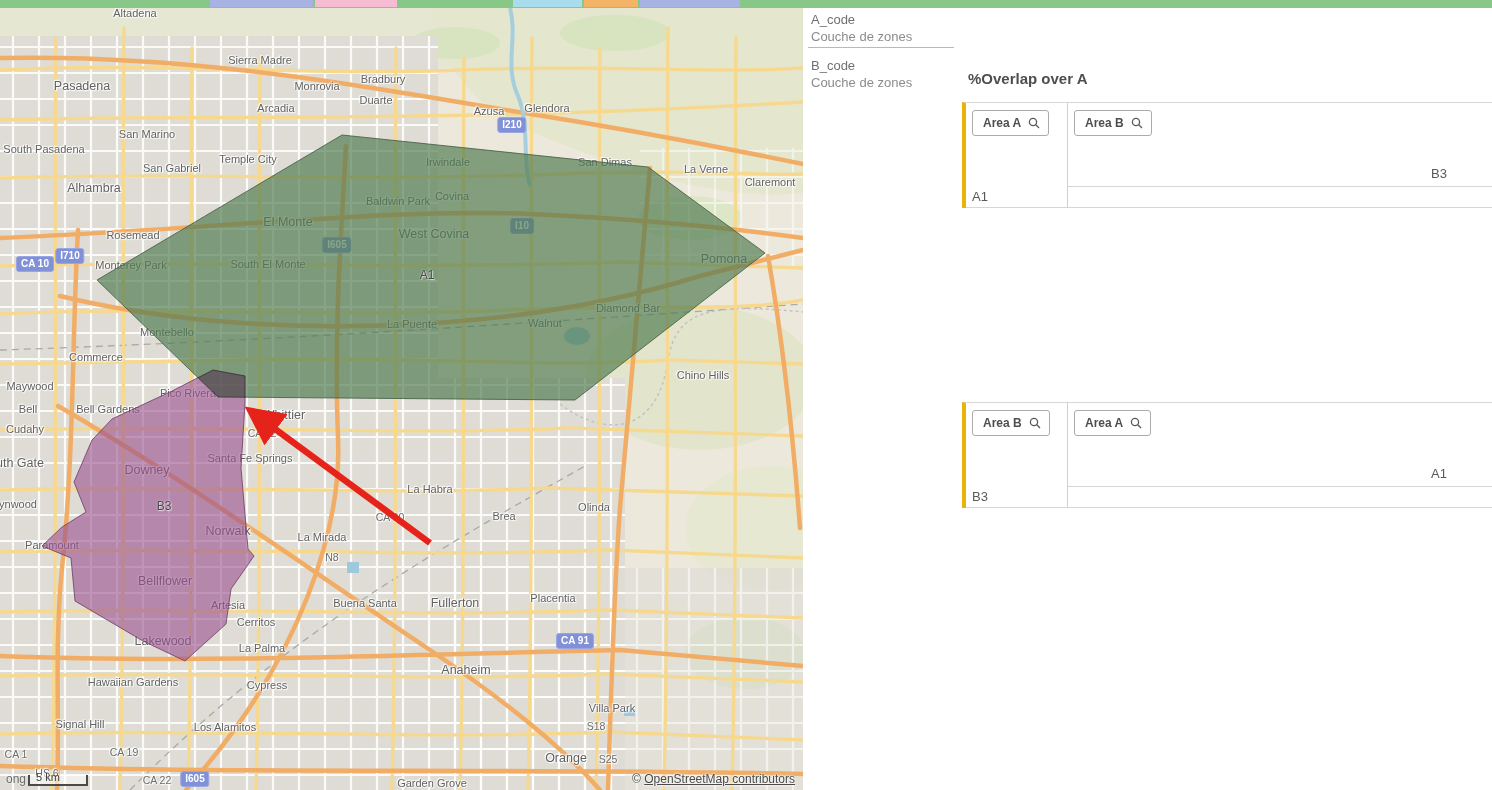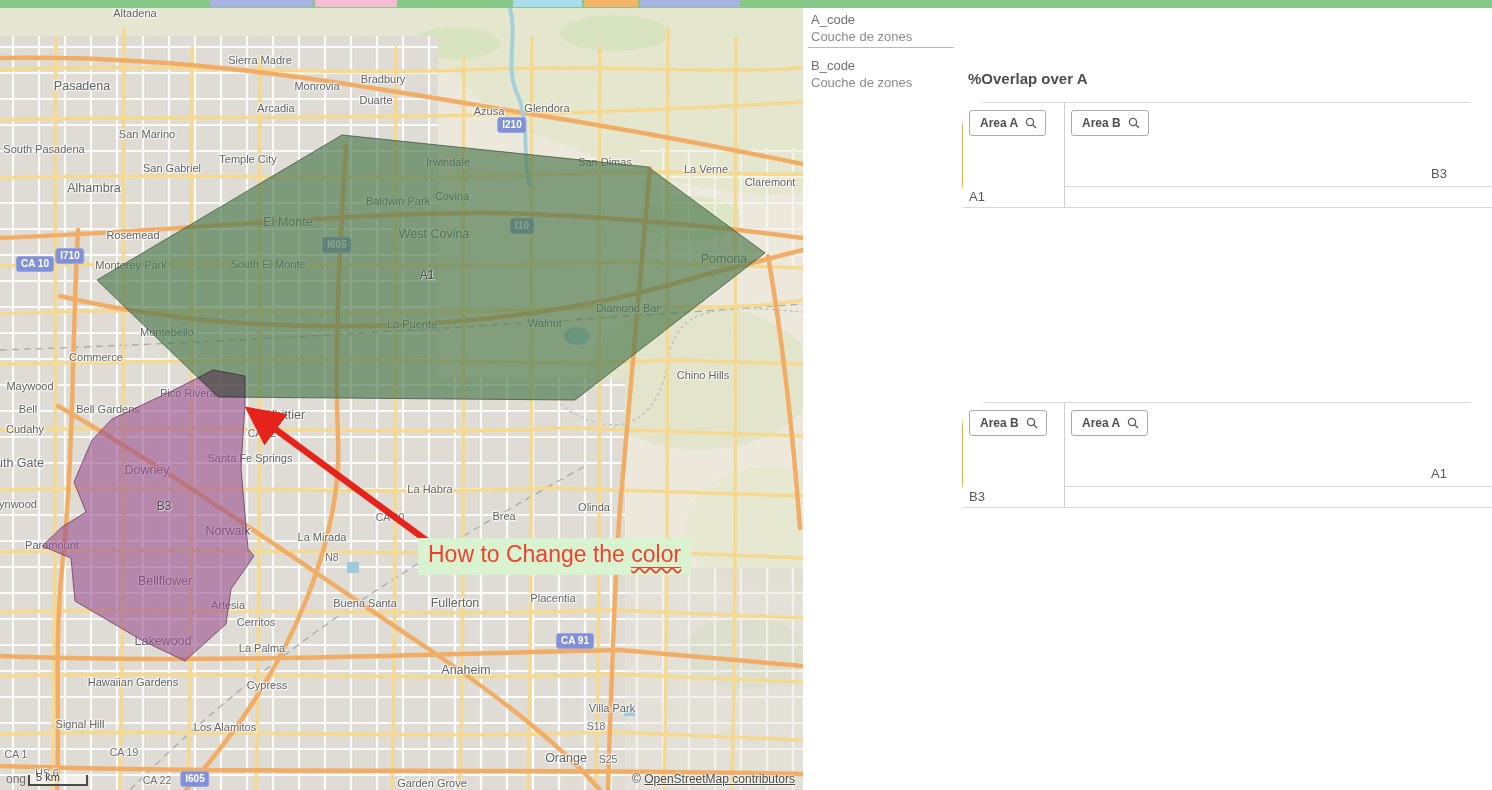--- a/index.html
+++ b/index.html
@@ -43,21 +43,21 @@
   
   .right{position:absolute;left:803px;top:8px;width:689px;height:782px;background:#fff;}
   .fpane{position:absolute;left:5px;width:145px;padding:0 3px;cursor:pointer;}
   .fpane .ft{font-size:13px;color:#707070;line-height:17px;}
   .fpane .fs{font-size:13px;color:#8c8c8c;line-height:17px;}
   .fdiv{position:absolute;left:5px;top:39px;width:146px;border-bottom:1px solid #b9b9b9;}
 
   .pivot{position:absolute;left:159px;right:0;}
   .pivot-title{font-size:15px;font-weight:bold;color:#4e4e4e;margin:0 0 14px 6px;line-height:18px;}
   .pgrid{display:grid;grid-template-columns:102px 1fr;grid-template-rows:84px 21px;
-    border-top:1px solid #d7d7d7;border-left:1px solid #eab308;border-radius:25px;}
+    border-top:1px solid #d7d7d7;border-left:4px solid #eab308;}
   .pcell{position:relative;background:#fff;}
   .c-corner{border-right:1px solid #cfcfcf;}
   .c-colhead{border-bottom:1px solid #d7d7d7;}
   .c-rowlabel{border-right:1px solid #cfcfcf;border-bottom:1px solid #d7d7d7;
     font-size:13px;color:#595959;line-height:20px;padding-left:6px;}
   .c-data{border-bottom:1px solid #d7d7d7;}
   .dim-btn{display:inline-flex;align-items:center;gap:7px;margin:7px 0 0 6px;padding:5px 8px 5px 10px;
     background:#fff;border:1px solid #ababab;border-radius:3px;font-family:inherit;
     font-size:12px;font-weight:bold;color:#4e4e4e;cursor:pointer;line-height:1.2;}
   .dim-btn svg{display:block;}
@@ -243,23 +243,20 @@
       <g id="arrow-g">
           <line x1="430" y1="535" x2="252" y2="404" stroke="#e6231a" stroke-width="6.5" marker-end="url(#ah)"></line>
         </g>
     </svg>
 
     <div id="zone-labels">
         <span class="zlabel" style="left: 427px; top: 267px;">A1</span>
         <span class="zlabel" style="left: 164px; top: 498px;">B3</span>
       </div>
 
-    <div class="annotation" id="annotation" style="background: rgb(217, 242, 207); color: rgb(234, 68, 48);">
-      <span>How to Change the </span><span class="wavy" id="annotation-word" style="text-decoration-color: rgb(234, 68, 48); border-bottom-color: rgb(234, 68, 48);">color</span>
-    </div>
 
     <div class="scale">
       <span class="partial">ong</span><span class="bar"><span>5 km</span></span>
     </div>
 
     <div class="attribution">
       <span>© </span><span class="link">OpenStreetMap contributors</span>
     </div>
   </div>
 

